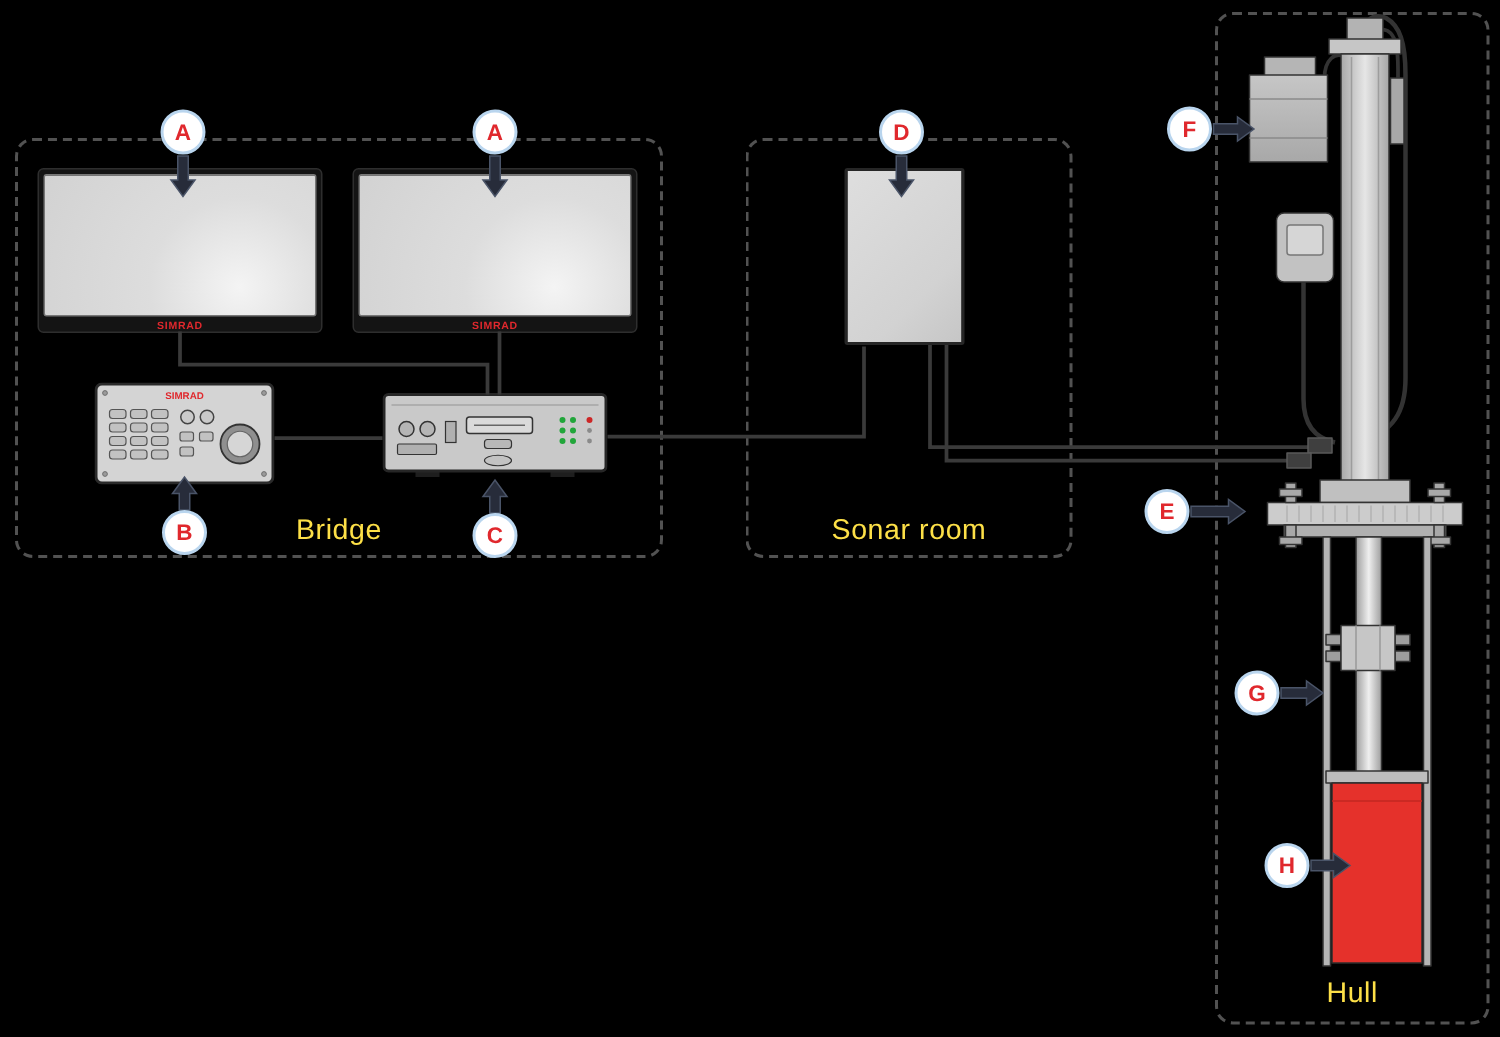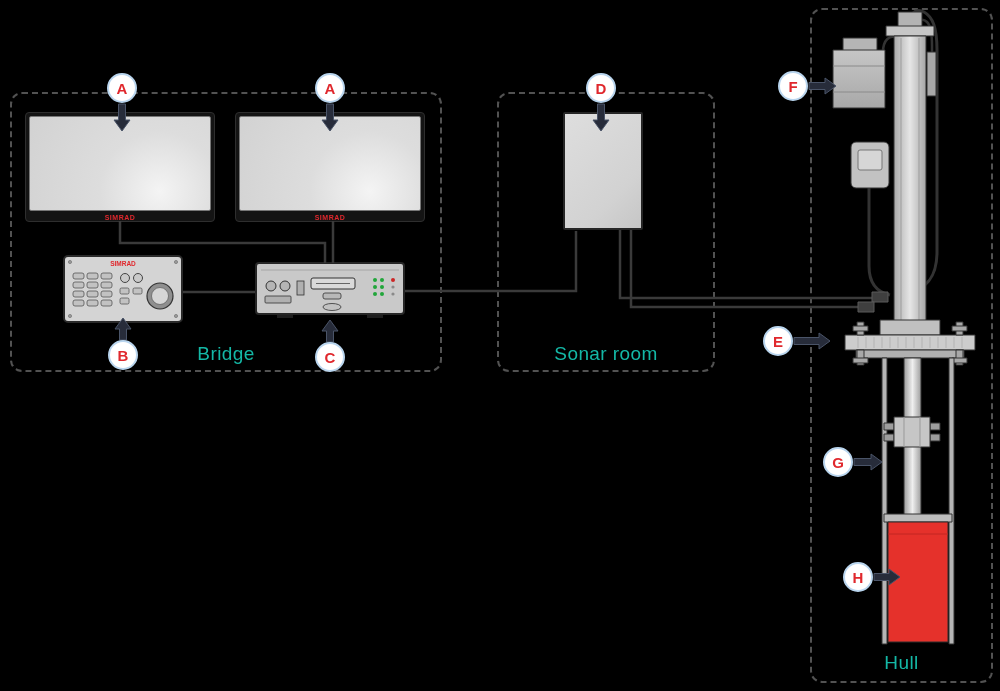--- a/index.html
+++ b/index.html
@@ -2,21 +2,21 @@
 <html><head>
 <meta charset="utf-8">
 <style>
   html,body{margin:0;padding:0;background:#000;}
   .stage{position:relative;width:1000px;height:691px;background:#000;overflow:hidden;
          font-family:"Liberation Sans",sans-serif;}
 
   
   .section{position:absolute;border:2px dashed #525252;border-radius:12px;box-sizing:border-box;}
   .section-label{position:absolute;bottom:5px;left:0;right:0;text-align:center;
-                 font-size:19px;color:#14b8a6;letter-spacing:.4px;}
+                 font-size:19px;color:#fde047;letter-spacing:.4px;}
 
   
   .monitor{position:absolute;width:190px;height:110px;background:#141414;
            border:1px solid #2e2e2e;border-radius:4px;box-sizing:border-box;}
   .monitor .screen{position:absolute;left:3px;top:3px;right:3px;bottom:10px;border-radius:2px;
            background:radial-gradient(circle at 72% 80%, #f4f4f4 0%, #ddd 40%, #d2d2d2 100%);
            border:1px solid #777;}
   .monitor .brand{position:absolute;bottom:0;left:0;right:0;text-align:center;
            font-size:7px;font-weight:bold;color:#e0282d;letter-spacing:.5px;}
 

